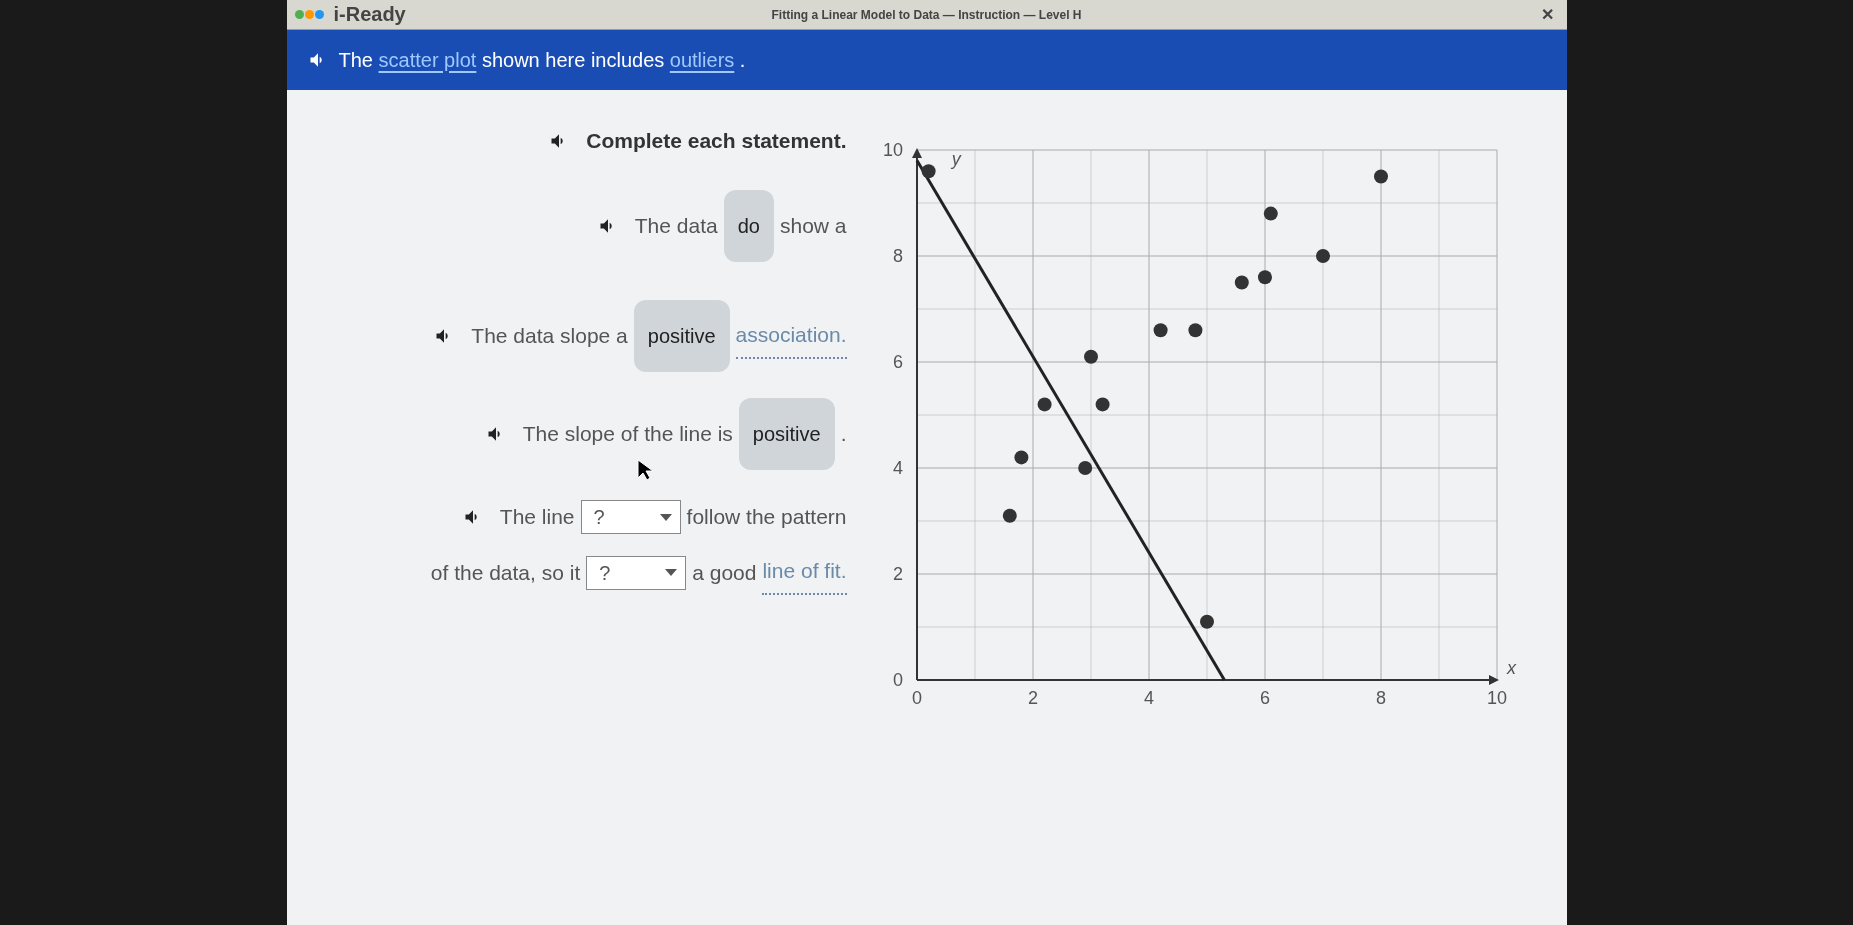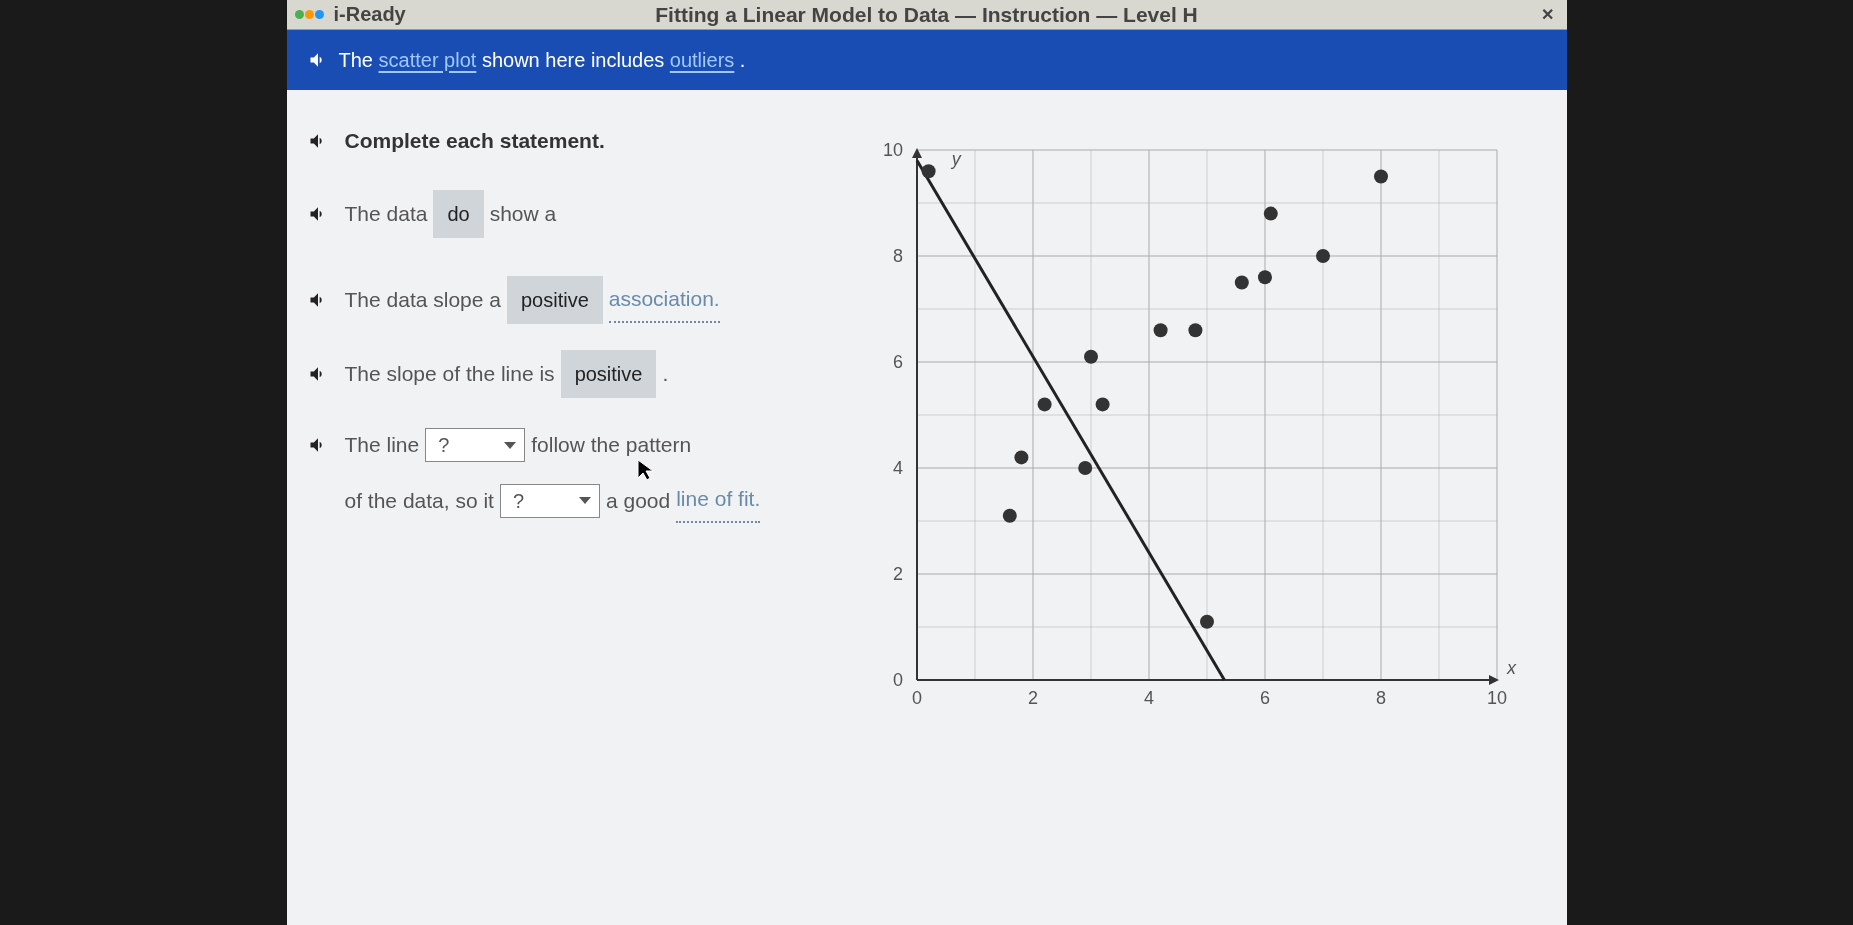--- a/index.html
+++ b/index.html
@@ -41,21 +41,21 @@
     margin-right: 2px;
   }
   .dot { width: 9px; height: 9px; border-radius: 50%; }
   .dot.g { background: #4caf50; }
   .dot.o { background: #ff9800; }
   .dot.b { background: #2196f3; }
   .lesson-title {
     position: absolute;
     left: 50%;
     transform: translateX(-50%);
-    font-size: 21px;
+    font-size: 12px;
     font-weight: bold;
     color: #444;
   }
   .close-x {
     position: absolute;
     right: 12px;
     font-size: 16px;
     color: #444;
     cursor: pointer;
     font-weight: bold;
@@ -86,27 +86,28 @@
   .left-col { flex: 0 0 540px; }
   .statement {
     display: flex;
     align-items: center;
     flex-wrap: wrap;
     gap: 6px;
     font-size: 21px;
     color: #555;
     margin-bottom: 26px;
     line-height: 2.0;
+    justify-content: flex-end;
   }
   .statement .audio-icon { color: #222; }
   .statement.instruction { font-weight: bold; color: #333; margin-bottom: 28px; }
   .answer-chip {
     background: #d0d5da;
-    padding: 4px 14px;
-    border-radius: 0;
+    padding: 16px 14px;
+    border-radius: 12px;
     color: #222;
     font-size: 20px;
   }
   .link-underline {
     color: #6a8aa8;
     border-bottom: 2px dotted #6a8aa8;
     padding-bottom: 1px;
   }
   .dropdown {
     display: inline-flex;

